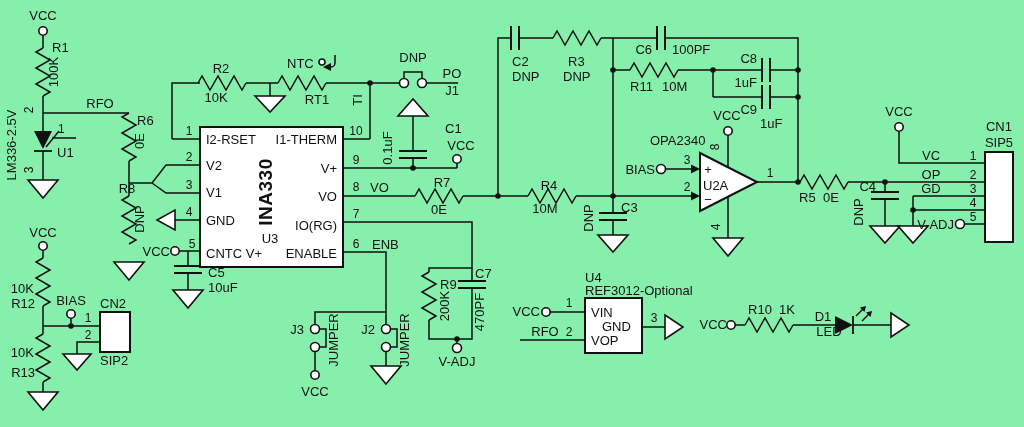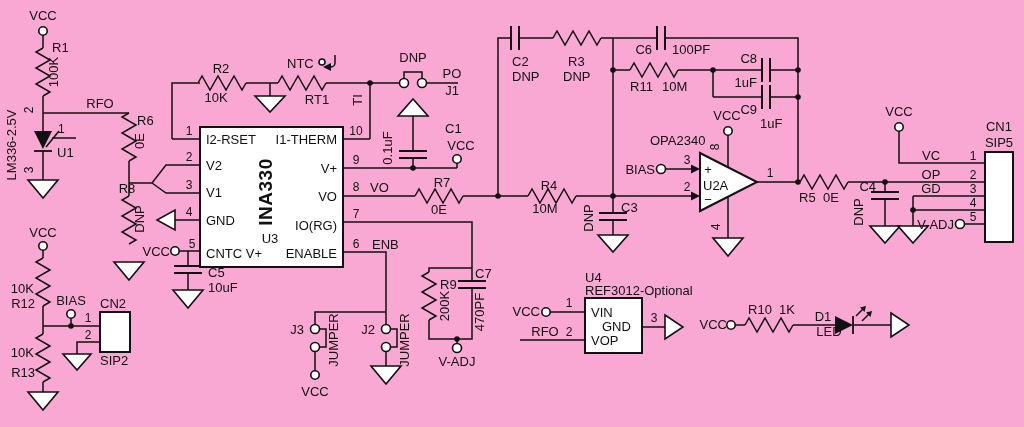--- a/index.html
+++ b/index.html
@@ -1,16 +1,16 @@
 <!DOCTYPE html>
 <html><head>
 <meta charset="utf-8">
 <style>
   html,body{margin:0;padding:0;background:#ffffff;}
-  .stage{position:relative;width:1024px;height:427px;background:#f9a8d4;overflow:hidden;}
+  .stage{position:relative;width:1024px;height:427px;background:#86efac;overflow:hidden;}
   svg{display:block;}
   svg text{font-family:"Liberation Sans","DejaVu Sans",sans-serif;font-size:13px;fill:#111111;}
   svg text.sm{font-size:12px;}
   svg text.chip{font-size:19px;font-weight:bold;letter-spacing:0.5px;}
   .wire{stroke:#111111;stroke-width:1.5;fill:none;}
   .wire2{stroke:#111111;stroke-width:1.8;fill:none;}
   .plate{stroke:#111111;stroke-width:2;fill:none;}
   .box{stroke:#111111;stroke-width:2;fill:#ffffff;}
   .gnd{stroke:#111111;stroke-width:1.6;fill:#ffffff;}
   .term{stroke:#111111;stroke-width:1.6;fill:#ffffff;}

